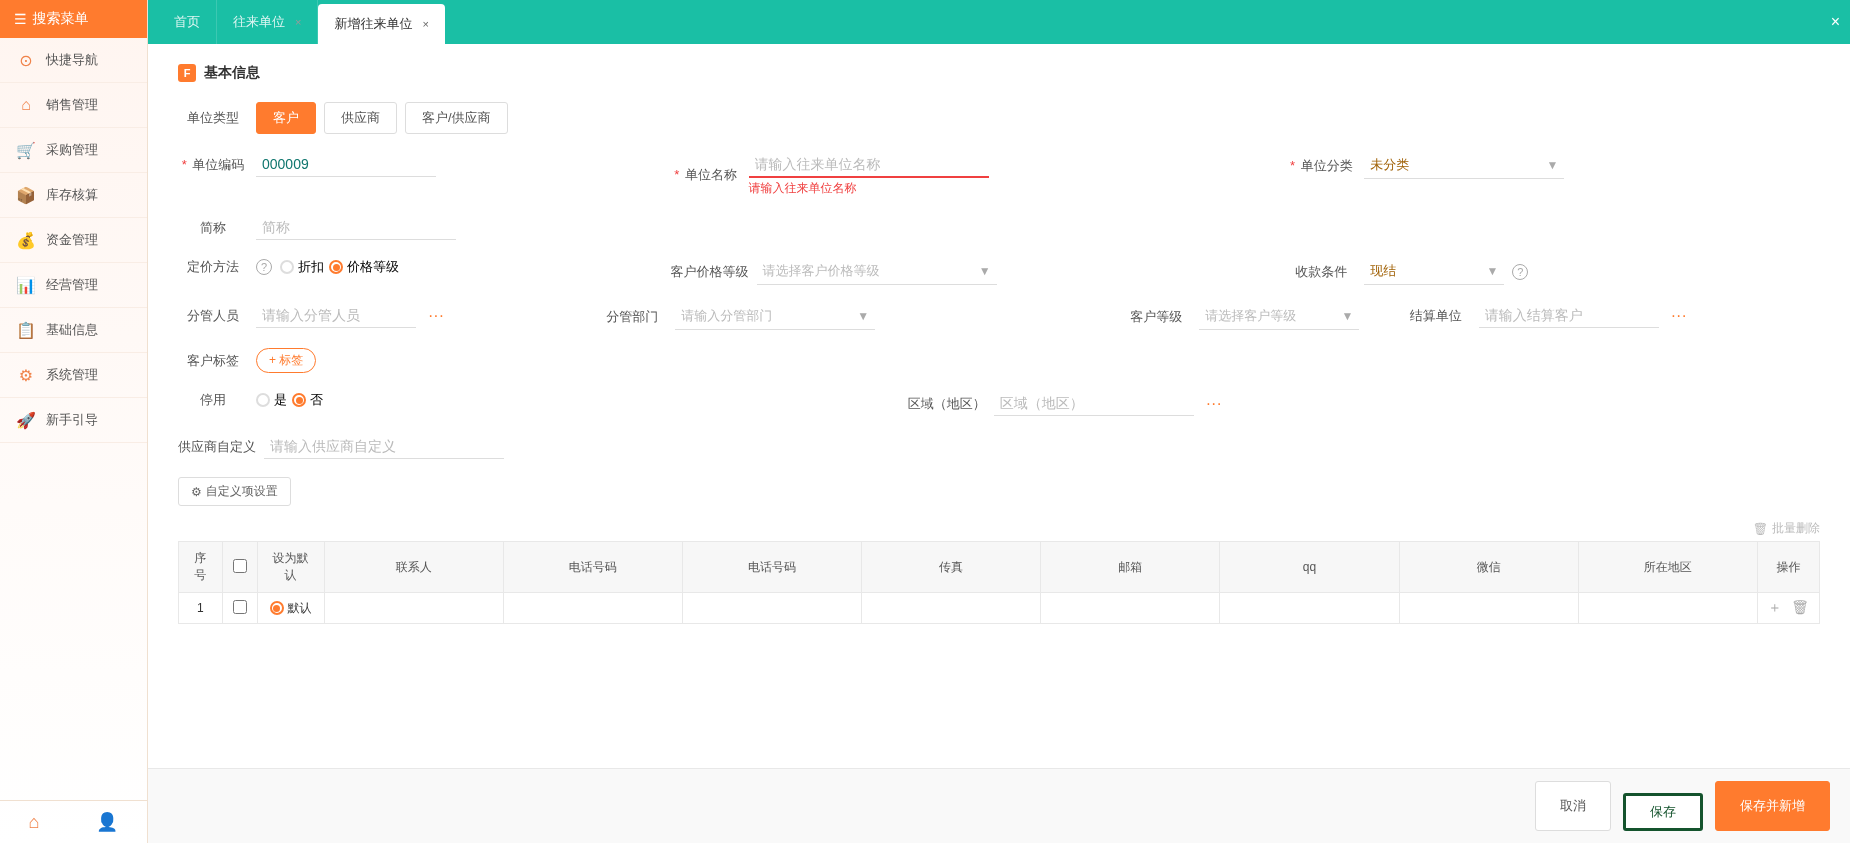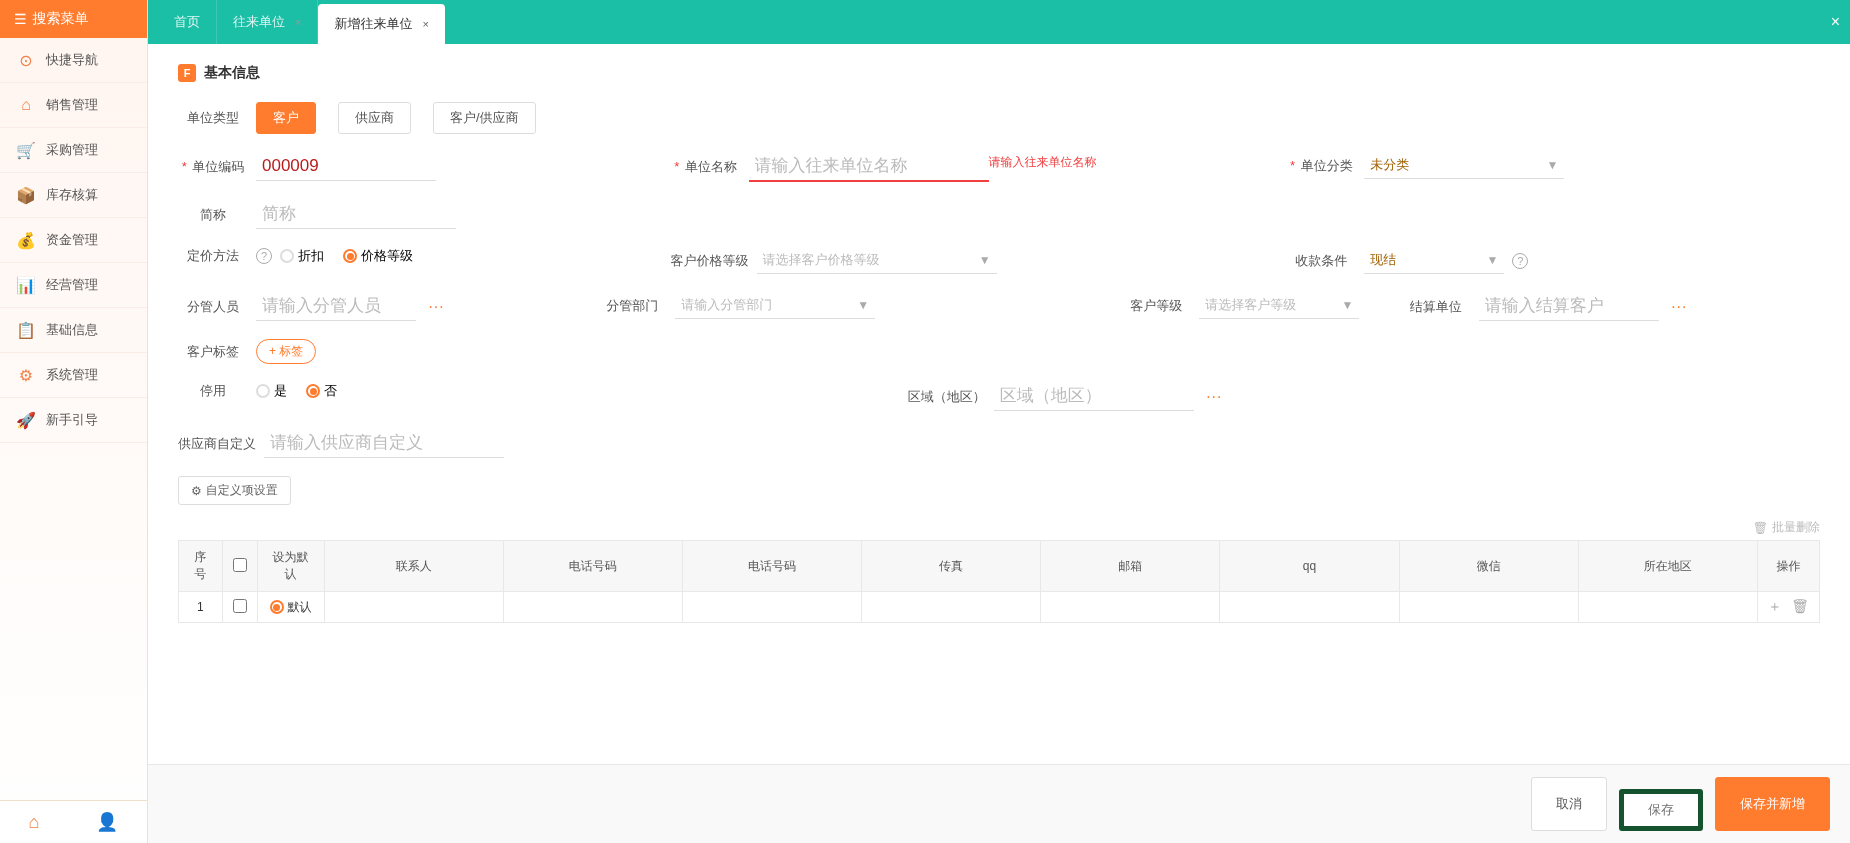--- a/index.html
+++ b/index.html
@@ -127,22 +127,22 @@
       white-space: nowrap;
       min-width: 70px;
       text-align: center;
     }
     .required-star { color: #f04040; margin-right: 2px; }
     .form-input {
       flex: 1;
       border: none;
       border-bottom: 1px solid #ddd;
       padding: 4px 6px;
-      font-size: 17px;
-      color: #b91c1c;
+      font-size: 14px;
+      color: #0f766e;
       background: transparent;
       outline: none;
       min-width: 0;
     }
     .form-input::placeholder { color: #bbb; }
     .form-input.error { border-bottom: 2px solid #f04040; }
     .error-msg { color: #f04040; font-size: 12px; margin-top: 2px; }
 
     .form-select-wrapper {
       flex: 1;
@@ -151,38 +151,38 @@
       align-items: center;
       padding: 4px 6px;
       cursor: pointer;
       min-width: 0;
     }
     .form-select-text { flex: 1; color: #bbb; font-size: 13px; }
     .form-select-text.has-value { color: #a16207; }
     .select-arrow { color: #aaa; font-size: 12px; }
 
     
-    .unit-type-group { display: flex; gap: 22px; }
+    .unit-type-group { display: flex; gap: 8px; }
     .unit-btn {
       padding: 6px 16px;
       border: 1px solid #ddd;
       border-radius: 3px;
       background: white;
       color: #555;
       font-size: 13px;
       cursor: pointer;
     }
     .unit-btn.active {
       background: #ff7b2e;
       border-color: #ff7b2e;
       color: white;
     }
 
     
-    .radio-group { display: flex; gap: 19px; }
+    .radio-group { display: flex; gap: 5px; }
     .radio-item { display: flex; align-items: center; gap: 4px; cursor: pointer; }
     .radio-circle {
       width: 14px; height: 14px;
       border-radius: 50%;
       border: 2px solid #ddd;
       background: white;
       display: flex; align-items: center; justify-content: center;
     }
     .radio-circle.checked { border-color: #ff7b2e; }
     .radio-circle.checked::after {
@@ -275,42 +275,42 @@
       padding: 7px 24px;
       border: 1px solid #ddd;
       border-radius: 3px;
       background: white;
       color: #555;
       font-size: 13px;
       cursor: pointer;
     }
     .btn-save {
       padding: 7px 24px;
-      border: 5px solid #14532d;
+      border: 3px solid #14532d;
       border-radius: 3px;
       background: white;
-      color: #737373;
+      color: #14532d;
       font-size: 13px;
       cursor: pointer;
       margin-top: 12px;
     }
     .btn-save-new {
       padding: 7px 24px;
       border: 1px solid #ff7b2e;
       border-radius: 3px;
       background: #ff7b2e;
       color: white;
       font-size: 13px;
       cursor: pointer;
     }
 
     
     .row-action { color: #aaa; cursor: pointer; font-size: 14px; }
 
-    .field-with-error { display: flex; flex: 1; }
+    .field-with-error { display: flex; flex-direction: column; flex: 1; }
   </style>
 </head>
 <body>
 
 <div class="sidebar">
   <div class="sidebar-top">
     <span>☰</span>
     <span>搜索菜单</span>
   </div>
   <div class="sidebar-item">

